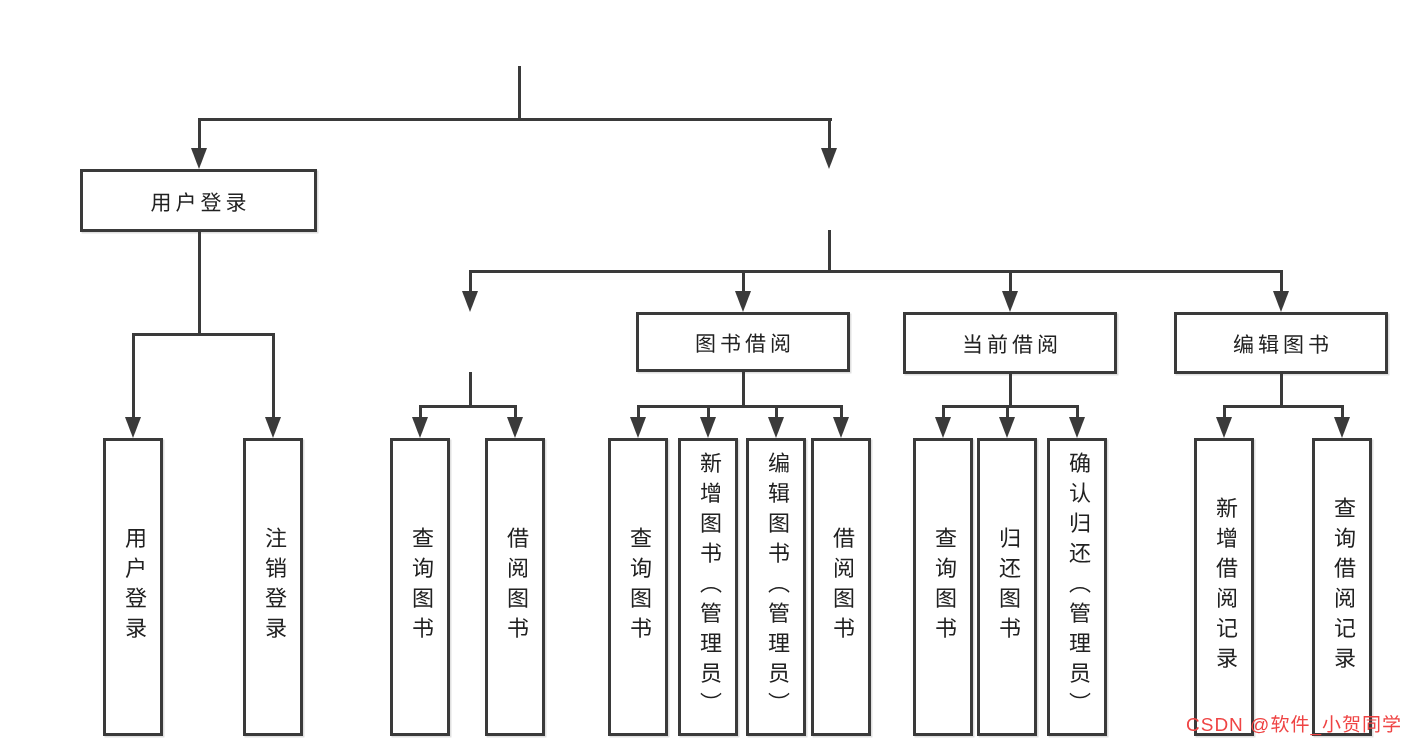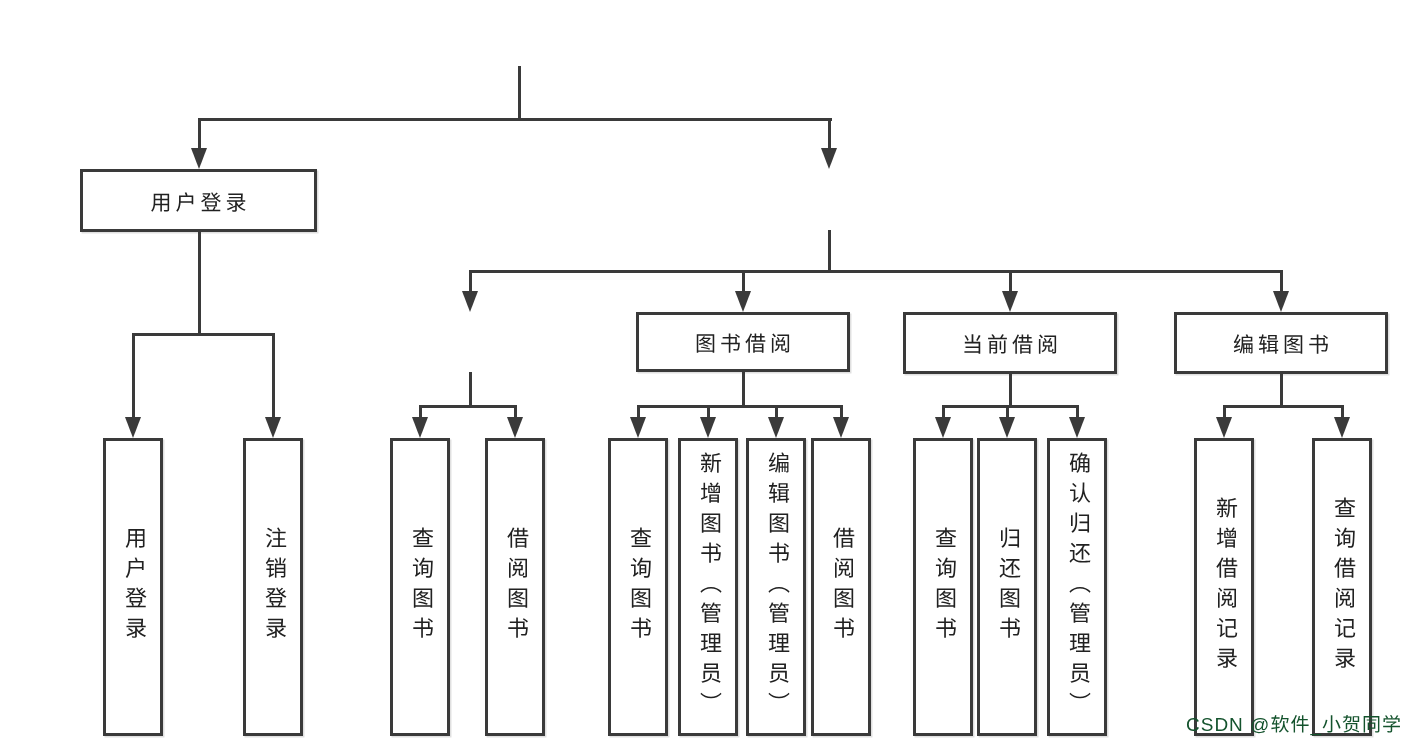--- a/index.html
+++ b/index.html
@@ -44,21 +44,21 @@
     position:absolute;
     width:0;height:0;
     border-left:8px solid transparent;
     border-right:8px solid transparent;
     border-top:21px solid var(--line);
   }
   #watermark{
     position:absolute;
     left:1186px;top:709px;
     font-size:19px;
-    color:#14532d;
+    color:#ef4444;
     letter-spacing:1px;
     white-space:nowrap;
     z-index:5;
   }
 </style>
 </head>
 <body>
 
 <div id="canvas">
 

